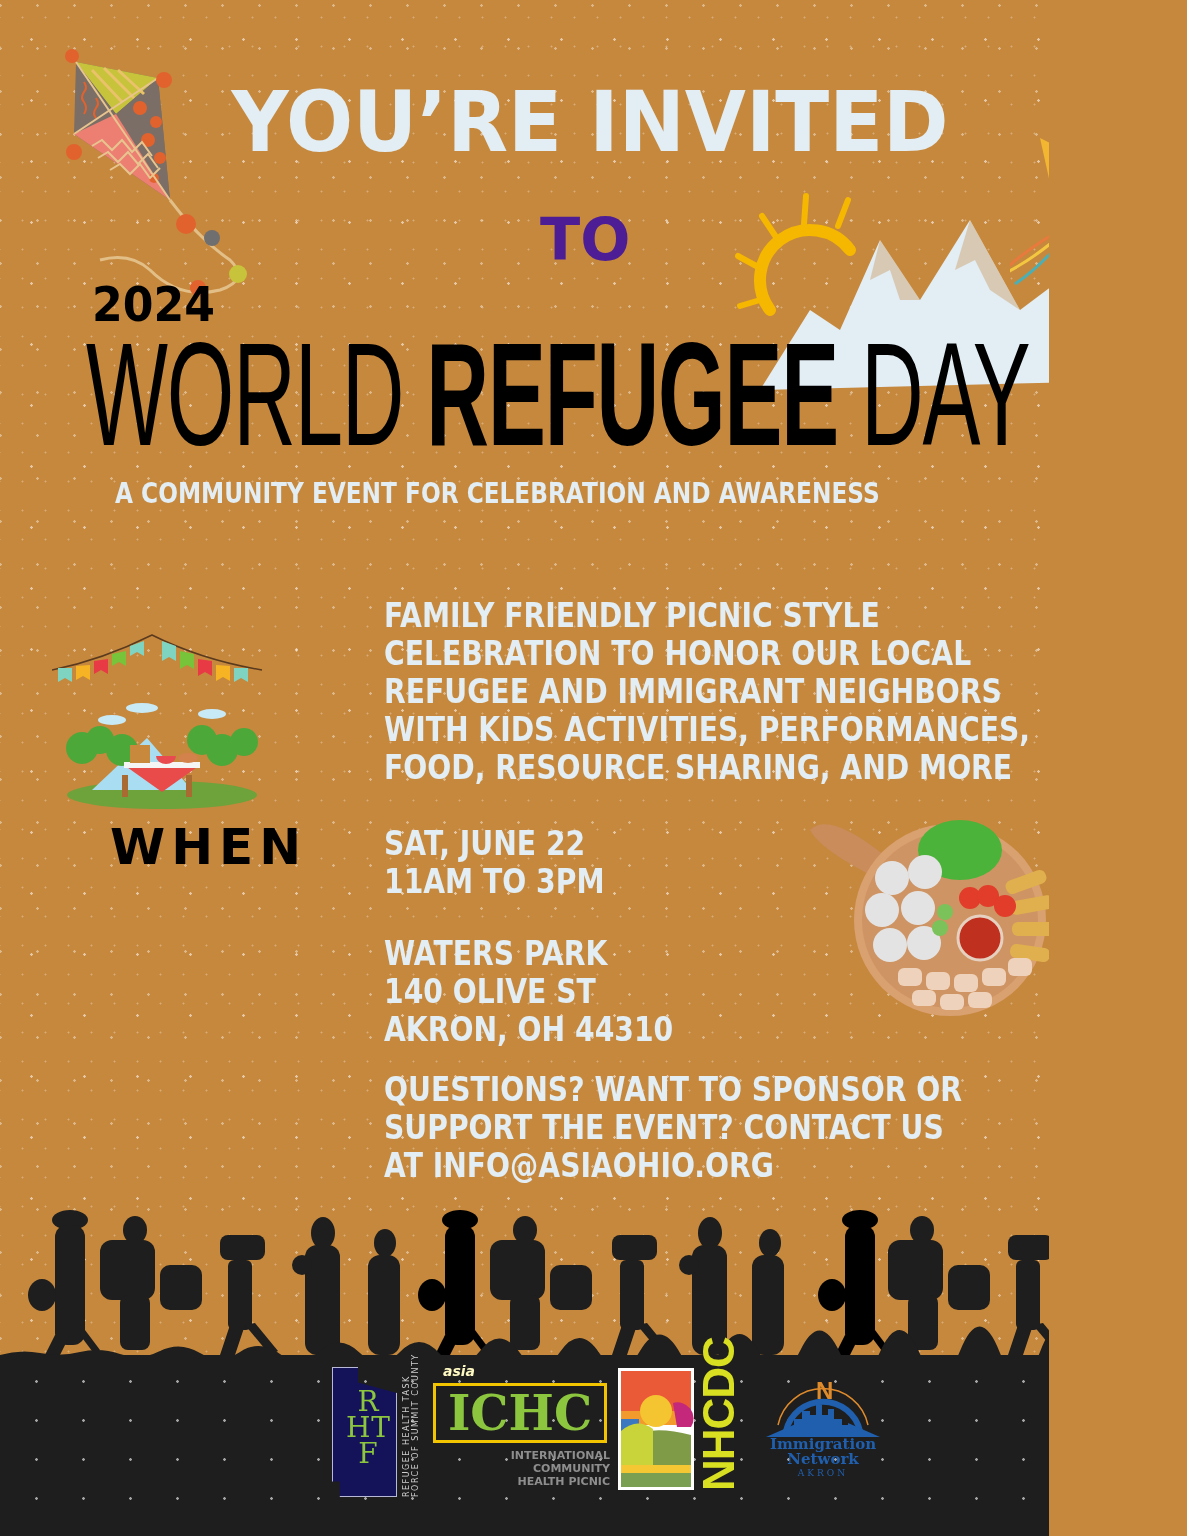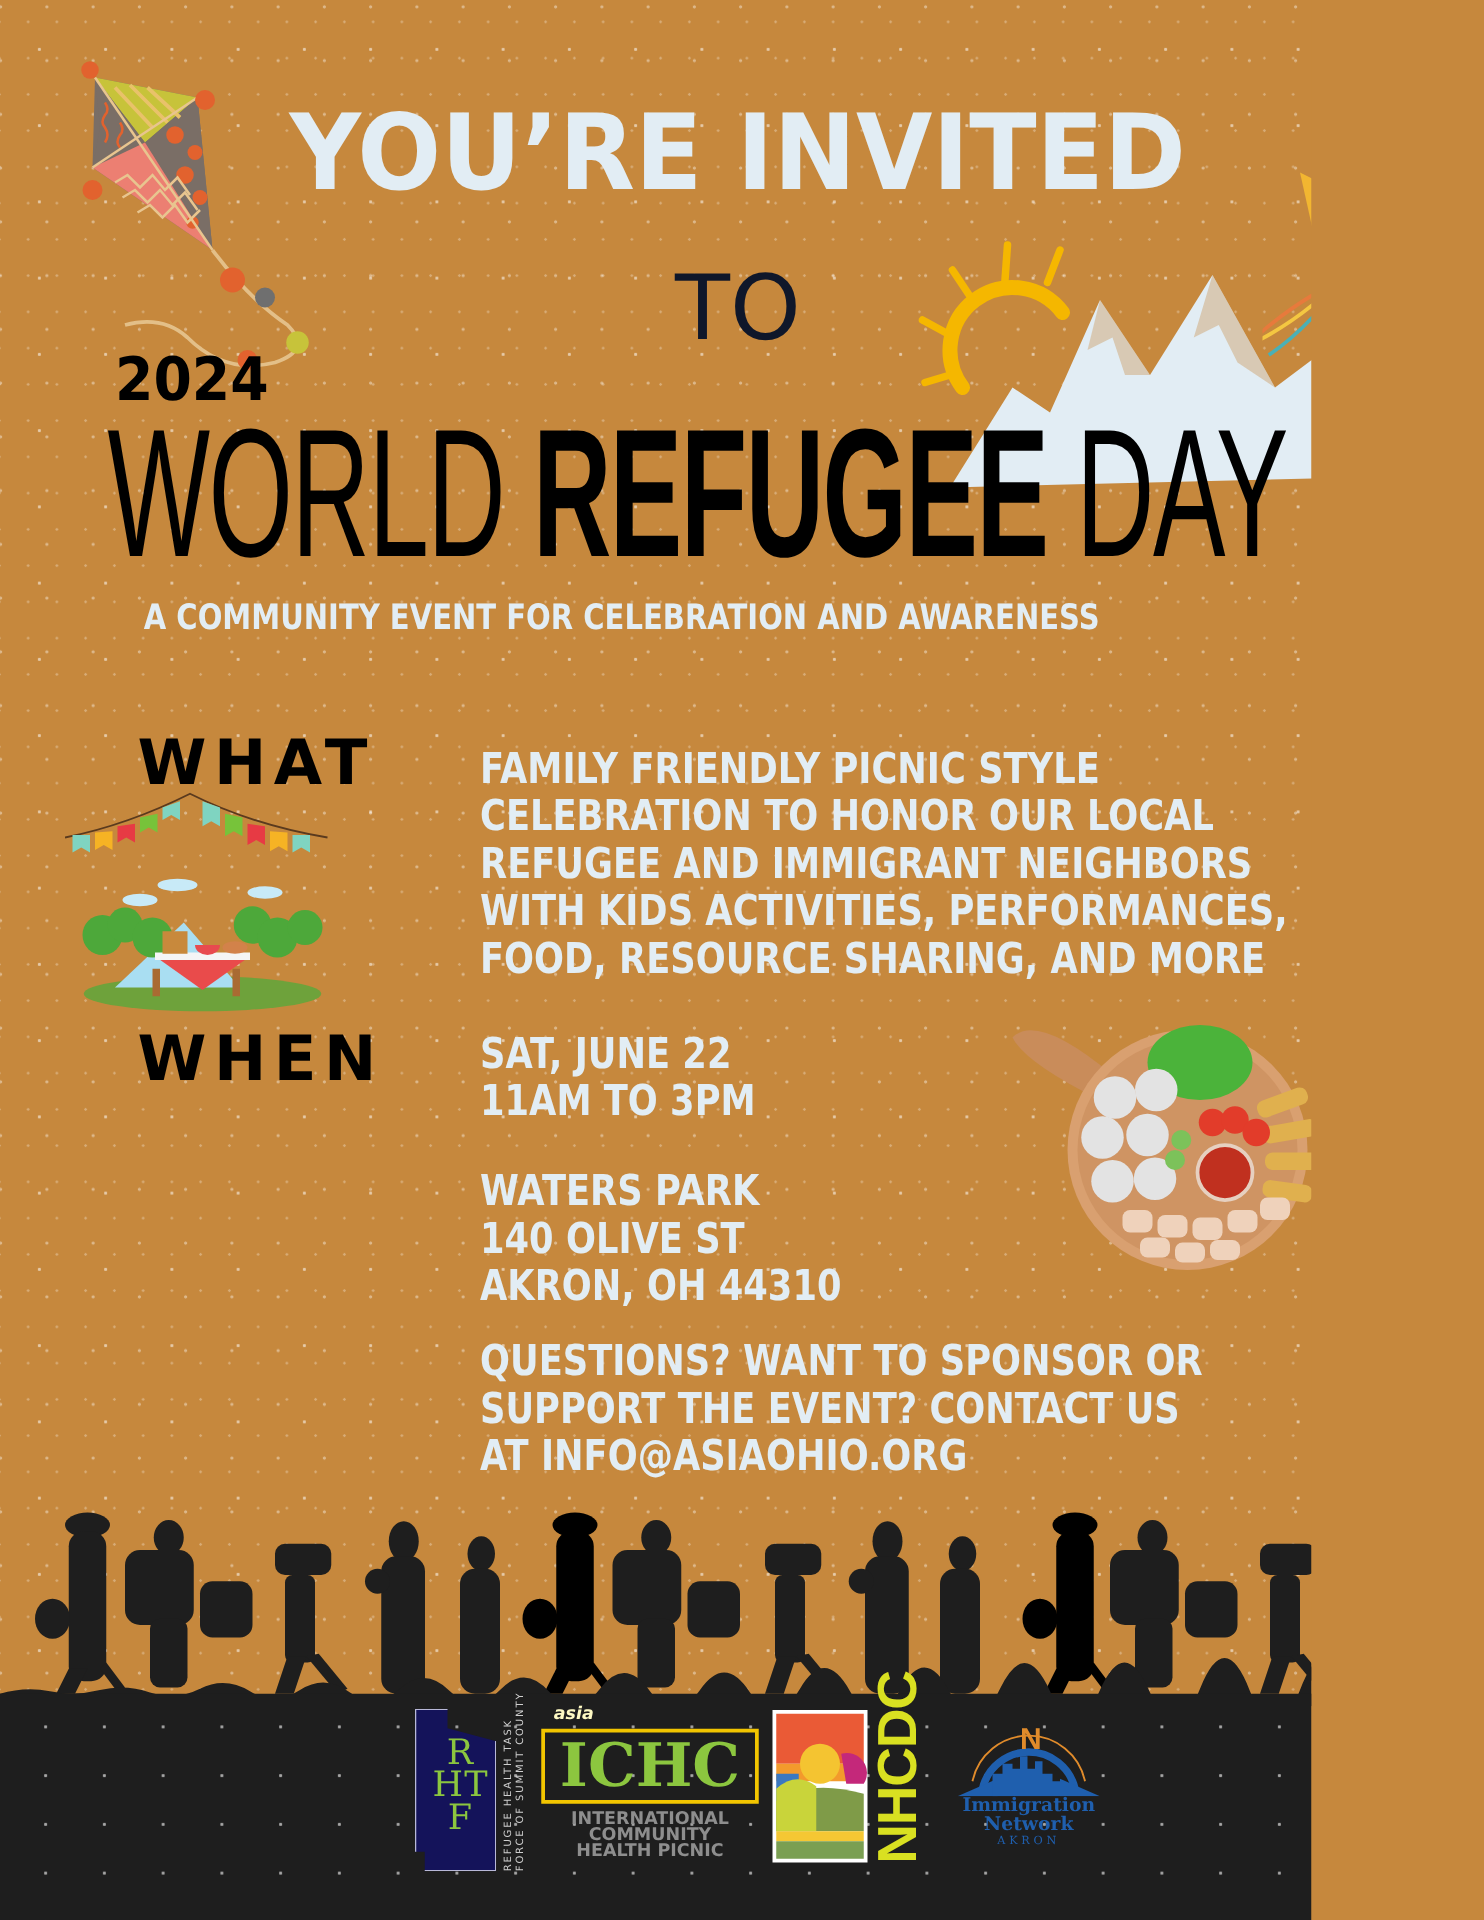--- a/index.html
+++ b/index.html
@@ -7,21 +7,21 @@
   .poster { position: relative; width: 1049px; height: 1536px; background: #c6883d; overflow: hidden; }
   .stars { position: absolute; inset: 0; pointer-events: none;
     background-image:
       radial-gradient(circle, rgba(255,255,255,.55) 1px, transparent 1.5px),
       radial-gradient(circle, rgba(255,255,255,.4) 1px, transparent 1.5px),
       radial-gradient(circle, rgba(255,255,255,.3) 0.8px, transparent 1.2px);
     background-size: 53px 61px, 37px 43px, 23px 29px;
     background-position: 5px 9px, 19px 27px, 11px 3px; }
   .abs { position: absolute; }
   .invited { left: 200px; top: 80px; width: 830px; text-align: center; color: #e2edf4; font-family: "DejaVu Sans", sans-serif; font-weight: bold; font-size: 84px; letter-spacing: 0px; line-height: 1; transform: scaleX(0.94); transform-origin: left; }
-  .to { left: 540px; top: 210px; color: #0f172a; font-weight: normal; font-size: 72px; line-height: 1; }
+  .to { left: 540px; top: 210px; color: #4c1d95; font-weight: bold; font-size: 59px; line-height: 1; }
   .year { left: 92px; top: 280px; color: #000; font-weight: bold; font-size: 48px; line-height: 1; font-family: "DejaVu Sans", sans-serif; transform: scaleX(0.92); transform-origin: left; }
   .title { left: 86px; top: 322px; color: #000; font-family: "Liberation Sans", sans-serif; font-size: 146px; line-height: 1; white-space: nowrap; transform: scaleX(0.595); transform-origin: left top; letter-spacing: -2px; }
   .title .light { font-weight: normal; }
   .title .bold { font-weight: bold; }
   .subtitle { left: 115px; top: 477px; color: #e2edf4; font-weight: bold; font-size: 28px; white-space: nowrap; transform: scaleX(0.83); transform-origin: left; }
   .label { left: 110px; color: #000; font-family: "DejaVu Sans", sans-serif; font-weight: bold; font-size: 50px; letter-spacing: 6px; line-height: 1; }
   .body-text { left: 384px; color: #e2edf4; font-weight: bold; font-size: 34px; line-height: 38px; white-space: nowrap; transform: scaleX(0.83); transform-origin: left top; }
   .footer { position: absolute; left: 0; top: 1355px; width: 1187px; height: 181px; background: #1e1e1e; }
   .footer-stars { position: absolute; inset: 0; background-image: radial-gradient(circle, rgba(255,255,255,.6) 1px, transparent 1.6px); background-size: 47px 39px; background-position: 13px 7px; }
   .logo { position: absolute; }
@@ -108,21 +108,20 @@
   </div>
 
   <div class="abs invited">YOU’RE INVITED</div>
   <div class="abs to">TO</div>
   <div class="abs year">2024</div>
   <div class="abs title">
     <span class="light">WORLD </span><span class="bold">REFUGEE</span><span class="light"> DAY</span>
   </div>
   <div class="abs subtitle">A COMMUNITY EVENT FOR CELEBRATION AND AWARENESS</div>
 
-  <div class="abs label" style="top:585px;">WHAT</div>
   <div class="abs body-text" style="top:596px;">
     <div>FAMILY FRIENDLY PICNIC STYLE</div>
     <div>CELEBRATION TO HONOR OUR LOCAL</div>
     <div>REFUGEE AND IMMIGRANT NEIGHBORS</div>
     <div>WITH KIDS ACTIVITIES, PERFORMANCES,</div>
     <div>FOOD, RESOURCE SHARING, AND MORE</div>
   </div>
 
   <div class="abs" style="left:52px;top:630px;">
     <svg width="215" height="180" viewBox="0 0 215 180">
@@ -323,21 +322,21 @@
       <div style="position:absolute;left:70px;top:130px;transform:rotate(-90deg);transform-origin:left top;color:#cfcfcf;font-size:8px;letter-spacing:1.5px;line-height:9px;white-space:nowrap;">
         <div>REFUGEE HEALTH TASK</div>
         <div>FORCE OF SUMMIT COUNTY</div>
       </div>
     </div>
 
     <div class="logo" style="left:430px;top:10px;width:180px;height:120px;">
       <div style="position:absolute;left:13px;top:-2px;color:#fef9c3;font-style:italic;font-weight:bold;font-size:14px;">asia</div>
       <div style="position:absolute;left:3px;top:18px;width:174px;height:60px;border:3px solid #f2c500;"></div>
       <div style="position:absolute;left:10px;top:20px;width:160px;text-align:center;color:#8cc63f;font-family:'DejaVu Serif',serif;font-weight:bold;font-size:48px;line-height:56px;">ICHC</div>
-      <div style="position:absolute;left:0;top:84px;width:180px;text-align:center;color:#8e8e8e;font-weight:bold;font-size:14px;line-height:13px;">
+      <div style="position:absolute;left:0;top:84px;width:180px;text-align:right;color:#8e8e8e;font-weight:bold;font-size:11px;line-height:13px;">
         <div>INTERNATIONAL COMMUNITY</div>
         <div>HEALTH PICNIC</div>
       </div>
     </div>
 
     <div class="logo" style="left:617px;top:12px;width:130px;height:125px;">
       <svg width="78" height="124" viewBox="0 0 78 124">
         <rect x="1" y="1" width="76" height="122" fill="#fff"></rect>
         <rect x="4" y="4" width="70" height="40" fill="#ea5a36"></rect>
         <rect x="4" y="44" width="70" height="14" fill="#f39a2c"></rect>

